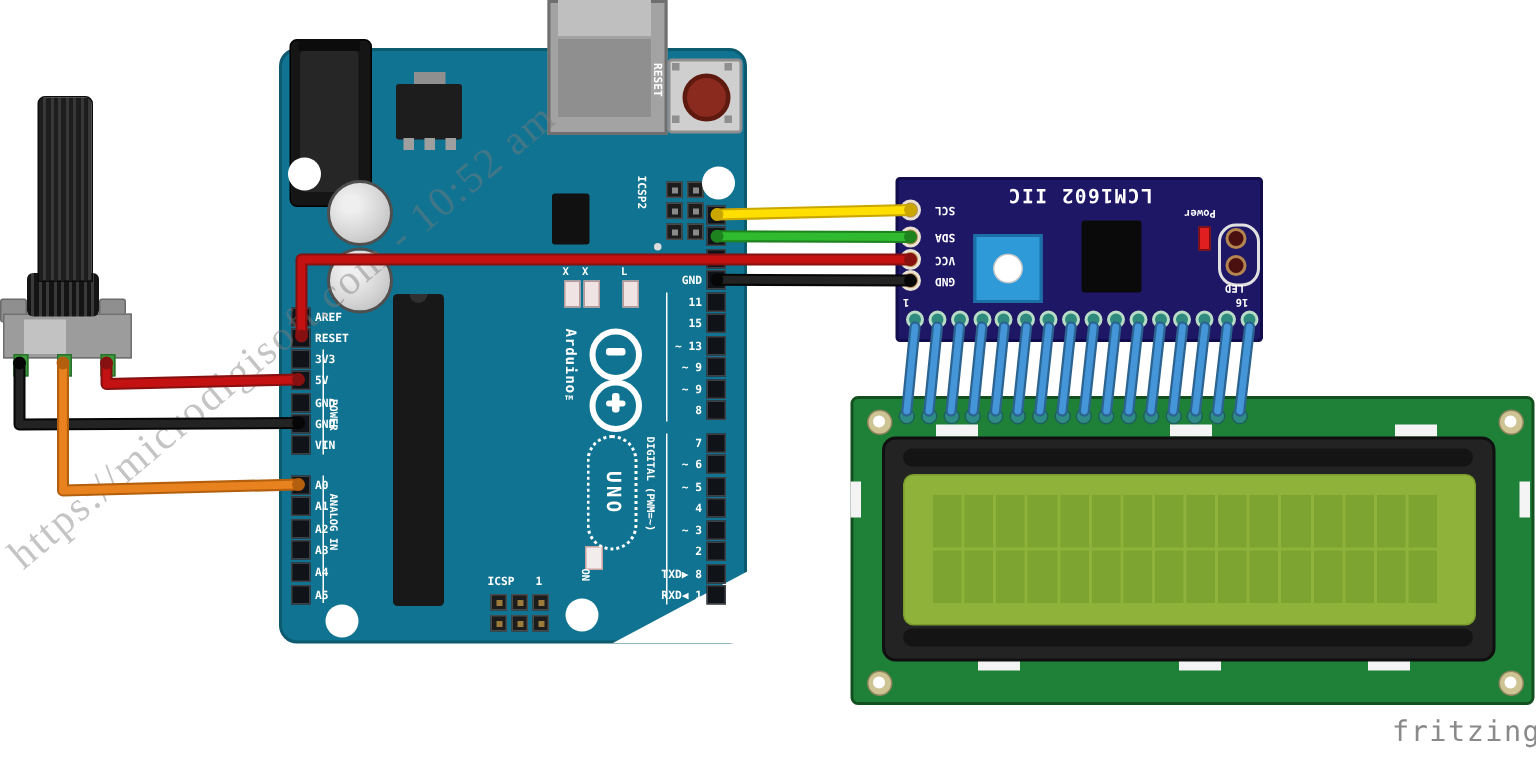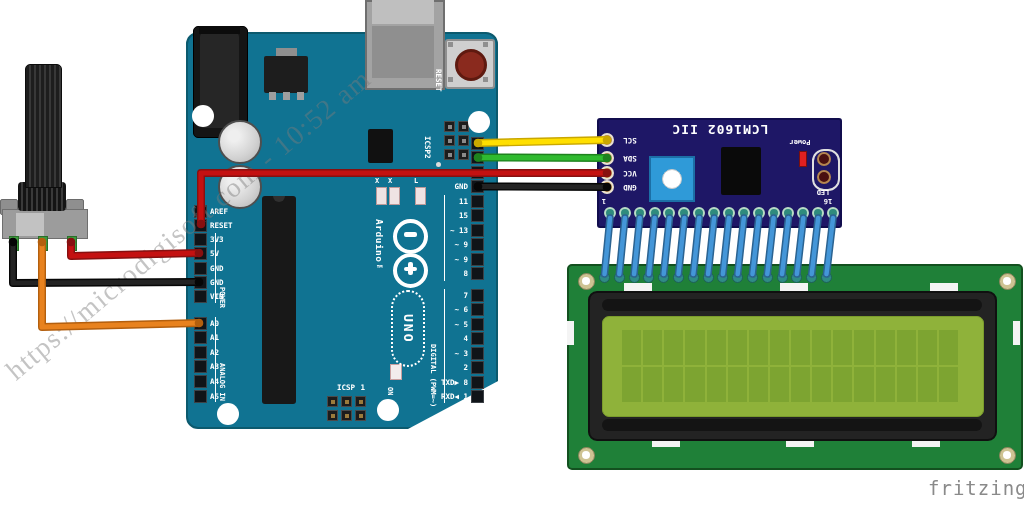--- a/index.html
+++ b/index.html
@@ -2,21 +2,21 @@
 <html style="--arduino_teal: #107392; --module_navy: #1e1766; --lcd_green: #1f8038; --screen: #8fb23a; --screen_cell: #7da431;"><head>
 <meta charset="utf-8">
 <style>
   html,body{margin:0;padding:0;background:#fff;}
   #stage{position:relative;width:1024px;height:509px;background:#fff;overflow:hidden;
          font-family:"DejaVu Sans Mono",monospace;}
   .abs{position:absolute;}
   .mono{font-family:"DejaVu Sans Mono",monospace;font-weight:bold;color:#fff;}
   .vt{writing-mode:vertical-rl;}
   .flip{transform:rotate(180deg);}
-  .lab{font:bold 7.5px "DejaVu Sans Mono",monospace;color:#fff;height:9px;line-height:9px;text-align:right;}
+  .lab{font:bold 7.5px "DejaVu Sans Mono",monospace;color:#fff;height:9px;line-height:9px;}
   .bracket{background:#fff;width:1px;}
   #board{background:var(--arduino_teal);border:2px solid #0c5a6e;border-radius:12px;}
   #module-board{background:var(--module_navy);border:2px solid #110d4d;border-radius:3px;}
   #lcd-pcb{background:var(--lcd_green);border:2px solid #13501f;border-radius:5px;}
   #lcd-screen{background:var(--screen);border:1px solid #7a9c2c;border-radius:7px;}
   #lcd-grid{display:grid;grid-template-columns:repeat(16,1fr);grid-template-rows:repeat(2,1fr);gap:2px;}
   .cell{background:var(--screen_cell);}
   #watermark{font-family:"Liberation Serif",serif;font-size:28px;letter-spacing:1.5px;
              color:rgba(125,125,125,0.45);white-space:nowrap;transform-origin:0 0;
              transform:rotate(-40deg);left:0;top:362px;}

